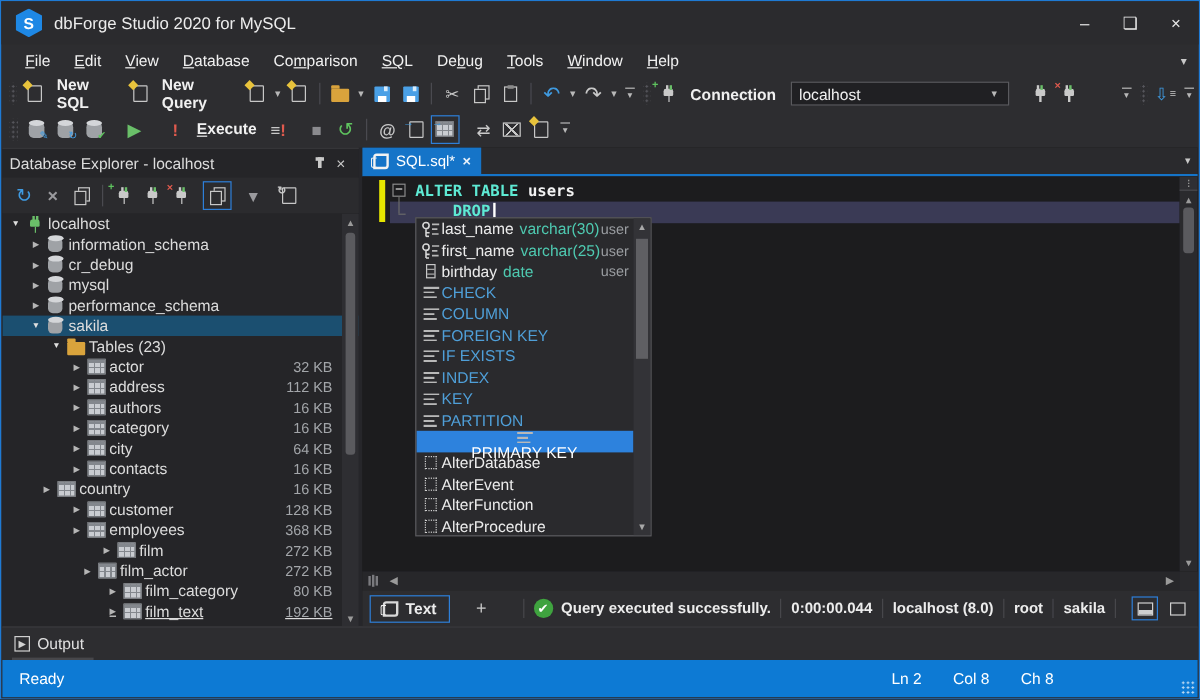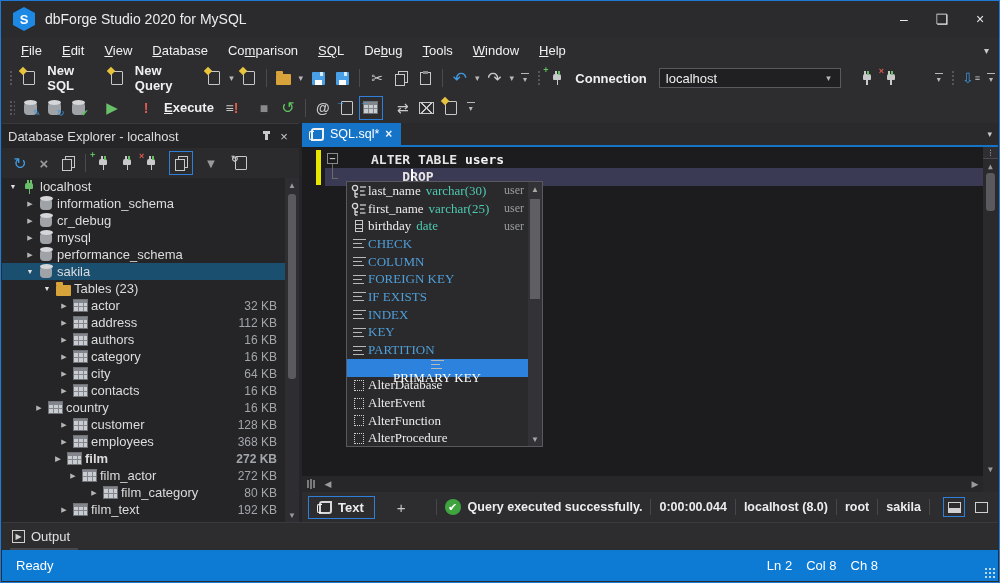--- a/index.html
+++ b/index.html
@@ -94,37 +94,37 @@
   .scroll-ic{ width:13px; height:13px; border:2px solid #f2f2f2; border-radius:3px 0 3px 0; background:transparent; position:relative;}
   .scroll-ic::before{ content:""; position:absolute; left:-4px; top:1px; width:4px; height:7px; border:1.5px solid #f2f2f2; border-right:none; border-radius:2px 0 0 2px;}
   .editor{ flex:1; position:relative; background:#1c1c1e; font-family:"DejaVu Sans Mono", monospace; font-size:13px; font-weight:bold; overflow:hidden;}
   .change-bar{ position:absolute; left:14px; top:3px; width:5px; height:35px; background:#e6e600;}
   .fold-col{ position:absolute; left:25px; top:4px; color:#8a8a8a;}
   .fold-box{ width:11px; height:11px; border:1px solid #8a8a8a; display:flex; align-items:center; justify-content:center; font-size:9px; line-height:9px; color:#c8c8c8; background:#1c1c1e; margin-top:2px;}
   .fold-line{ width:1px; height:14px; background:#6a6a6a; margin-left:5px;}
   .fold-tick{ width:6px; height:1px; background:#6a6a6a; margin-left:5px;}
   .cur-line{ position:absolute; left:23px; right:15px; top:21px; height:18px; background:#3a3a55;}
   .code-line{ position:absolute; left:44px; height:17px; line-height:17px; white-space:pre;}
-  .tok-keyword{ color:#e5e5e5;margin-left:25px;}
+  .tok-keyword{ color:#5eead4;}
   .tok-identifier{ color:#f2f2f2;}
   .tok-error{ text-decoration:underline wavy #d64040 1px; text-underline-offset:3px;}
   .caret{ position:absolute; width:2px; height:15px; background:#fff;}
   
   .ed-vsb{ position:absolute; top:0; right:0; bottom:0; width:15px; background:#2a2a2d; display:flex; flex-direction:column; align-items:center;}
   .ed-vsb .split{ width:15px; height:12px; background:#2f2f33; border-bottom:1px solid #4a4a4e; display:flex;align-items:center;justify-content:center; font-size:7px; color:#9a9a9a;}
   .hscroll{ height:16px; background:#27272a; display:flex; align-items:center;}
   .hs-split{ width:18px; height:16px; display:flex; align-items:center; justify-content:center; gap:1px;}
   .hs-split i{ width:2px; height:8px; background:#7a7a7e;}
   .hs-arr{ width:16px; text-align:center; color:#9a9a9a; font-size:9px;}
   .hs-track{ flex:1;}
   .hs-corner{ width:15px; height:16px; background:#2a2a2d;}
   
   .popup{ position:absolute; left:44px; top:34px; width:197px; height:266px; background:#2a2a2d; border:1px solid #5a5a5e; display:flex; font-family:"Liberation Sans",sans-serif; font-weight:normal;}
   .ac-list{ flex:1; overflow:hidden;}
-  .ac-row{ height:17.7px; display:flex; align-items:center; padding:0 4px 0 3px; white-space:nowrap;font-family:Liberation Serif, serif;}
+  .ac-row{ height:17.7px; display:flex; align-items:center; padding:0 4px 0 3px; white-space:nowrap;}
   .ac-row.sel{ background:#2d82dd;flex-direction:column;}
   .ac-row.sel .ac-name,.ac-row.sel .ac-type{ color:#fff;}
   .ac-ic{ width:18px; flex:none; display:flex; justify-content:center; align-items:center;}
   .ac-name{ color:#ececec; font-size:13px;}
   .ac-name.kw{ color:#4f9fd8;}
   .ac-type{ color:#4ec9b0; font-size:13px; margin-left:5px;}
   .ac-src{ margin-left:auto; color:#9a9da1; font-size:12px;}
   .ic-kw{ width:13px; height:11px; background:
      linear-gradient(#b8b8b8 1.5px,transparent 1.5px) 0 1px/13px 4px no-repeat,
      linear-gradient(#b8b8b8 1.5px,transparent 1.5px) 0 5px/9px 4px no-repeat,
@@ -144,21 +144,21 @@
   .ds-item{ font-weight:bold; font-size:12.5px;}
   .layout-btn{ width:22px; height:20px; display:flex; align-items:center; justify-content:center; margin-left:5px;}
   .layout-btn.boxed{ border:1px solid #2d7fd9;}
   .sq{ width:13px; height:11px; border:1px solid #d0d0d0;}
   .sq.half{ background:linear-gradient(transparent 55%,#d0d0d0 55%);}
   
   .outputbar{ position:absolute; left:1px; right:1px; top:521px; height:30px; background:#2d2d30; border-top:1px solid #3a3a3e; display:flex; align-items:flex-start; padding:4px 0 0 8px;}
   .output-tab{ display:flex; align-items:center; gap:6px; color:#e0e0e0; padding:2px 8px 4px 2px; border-bottom:3px solid #47474b;}
   .out-ic{ width:13px; height:13px; border:1px solid #d0d0d0; position:relative; display:flex; align-items:center; justify-content:center; font-size:8px; color:#d0d0d0;}
   .statusbar{ position:absolute; left:1px; right:1px; bottom:1px; height:31px; background:#0d7ad4; color:#fff; display:flex; align-items:center; padding:0 14px; font-size:13px;}
-  .sb-right{ margin-left:auto; display:flex; gap:14px; margin-right:106px;text-align:right;}
+  .sb-right{ margin-left:auto; display:flex; gap:26px; margin-right:106px;text-align:right;}
   .sb-grip{ position:absolute; right:2px; bottom:2px; width:12px; height:12px;
      background-image:radial-gradient(circle,#bcd9f2 1px,transparent 1.1px); background-size:4px 4px;}
   
   .combo{ width:200px; height:20px; background:#202023; border:1px solid #5a5a5e; display:flex; align-items:center; padding:0 6px; color:#f0f0f0; margin-left:6px;}
   .combo .val{ flex:1; font-weight:normal;}
   .key-svg{ flex:none;}
 </style>
 </head>
 <body>
 
@@ -496,21 +496,21 @@
               <span class="tsize">128 KB</span>
             </div>
             <div class="tree-row" style="padding-left: 55px;">
               <span class="tw">▶</span>
               <span class="ticon">
                 <span class="table-ic"></span>
               </span>
               <span class="tlab">employees</span>
               <span class="tsize">368 KB</span>
             </div>
-            <div class="tree-row" style="padding-left: 49px; font-weight: bold;">
+            <div class="tree-row" style="padding-left: 80px;">
               <span class="tw">▶</span>
               <span class="ticon">
                 <span class="table-ic"></span>
               </span>
               <span class="tlab">film</span>
               <span class="tsize">272 KB</span>
             </div>
             <div class="tree-row" style="padding-left: 64px; align-items: center;">
               <span class="tw">▶</span>
               <span class="ticon">
@@ -520,21 +520,21 @@
               <span class="tsize">272 KB</span>
             </div>
             <div class="tree-row" style="padding-left: 85px;">
               <span class="tw">▶</span>
               <span class="ticon">
                 <span class="table-ic"></span>
               </span>
               <span class="tlab">film_category</span>
               <span class="tsize">80 KB</span>
             </div>
-            <div class="tree-row" style="padding-left: 55px;">
+            <div class="tree-row" style="padding-left: 85px; text-decoration: underline;">
               <span class="tw">▶</span>
               <span class="ticon">
                 <span class="table-ic"></span>
               </span>
               <span class="tlab">film_text</span>
               <span class="tsize">192 KB</span>
             </div>
           </div>
         <div class="vsb">
           <span class="arr">▲</span>

